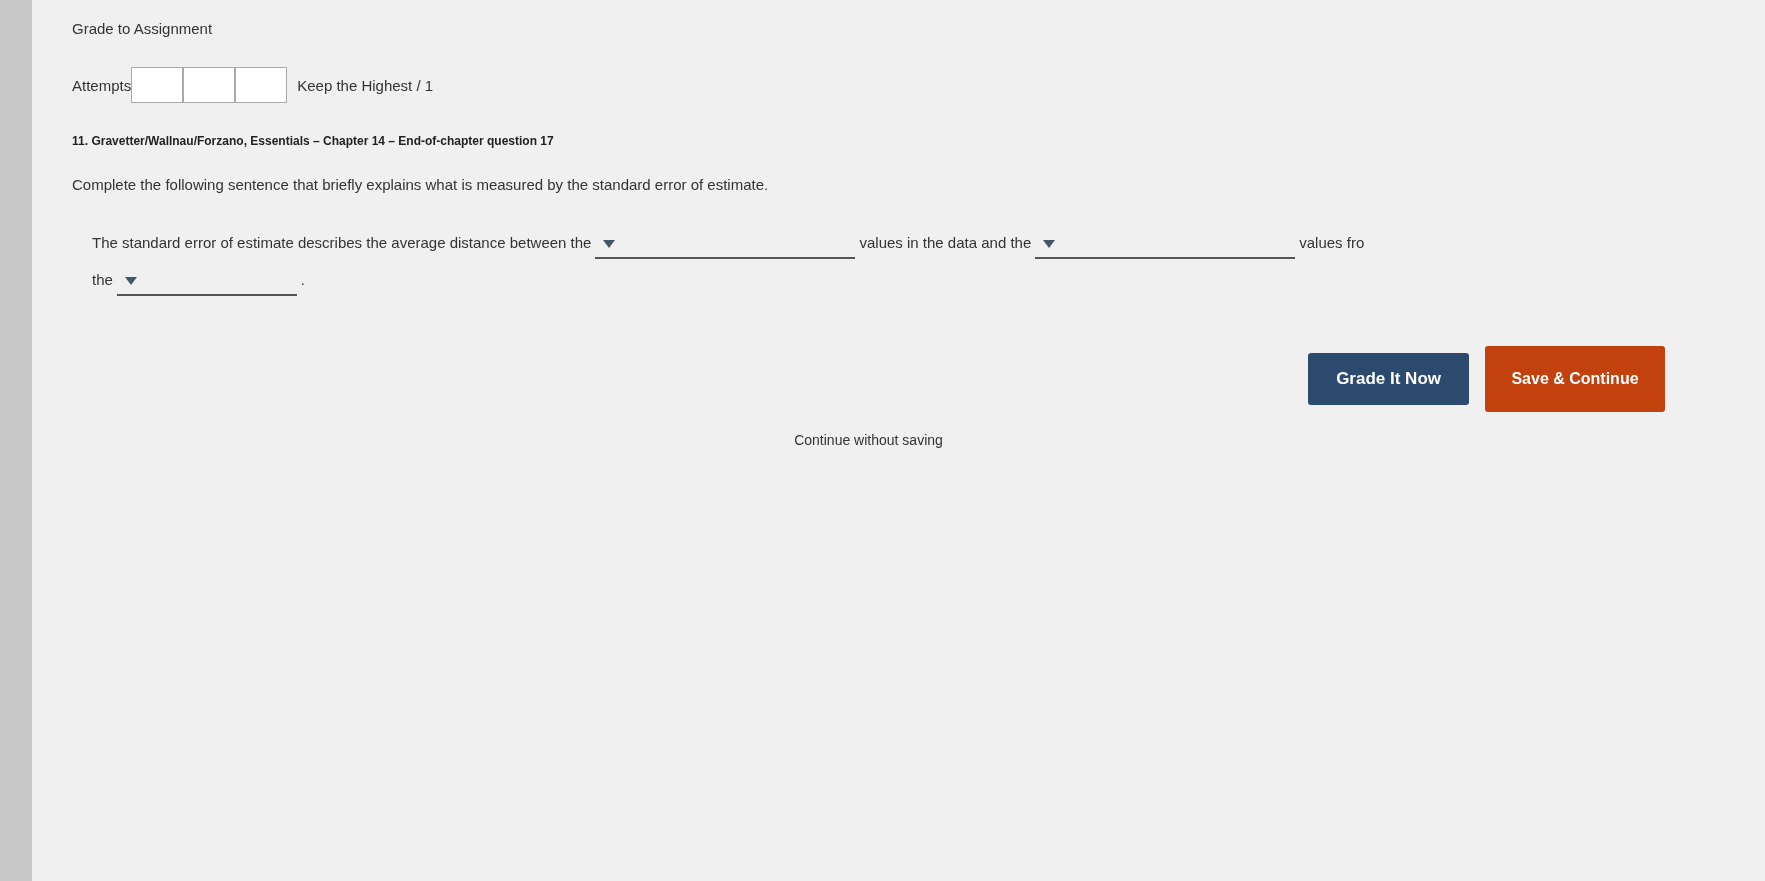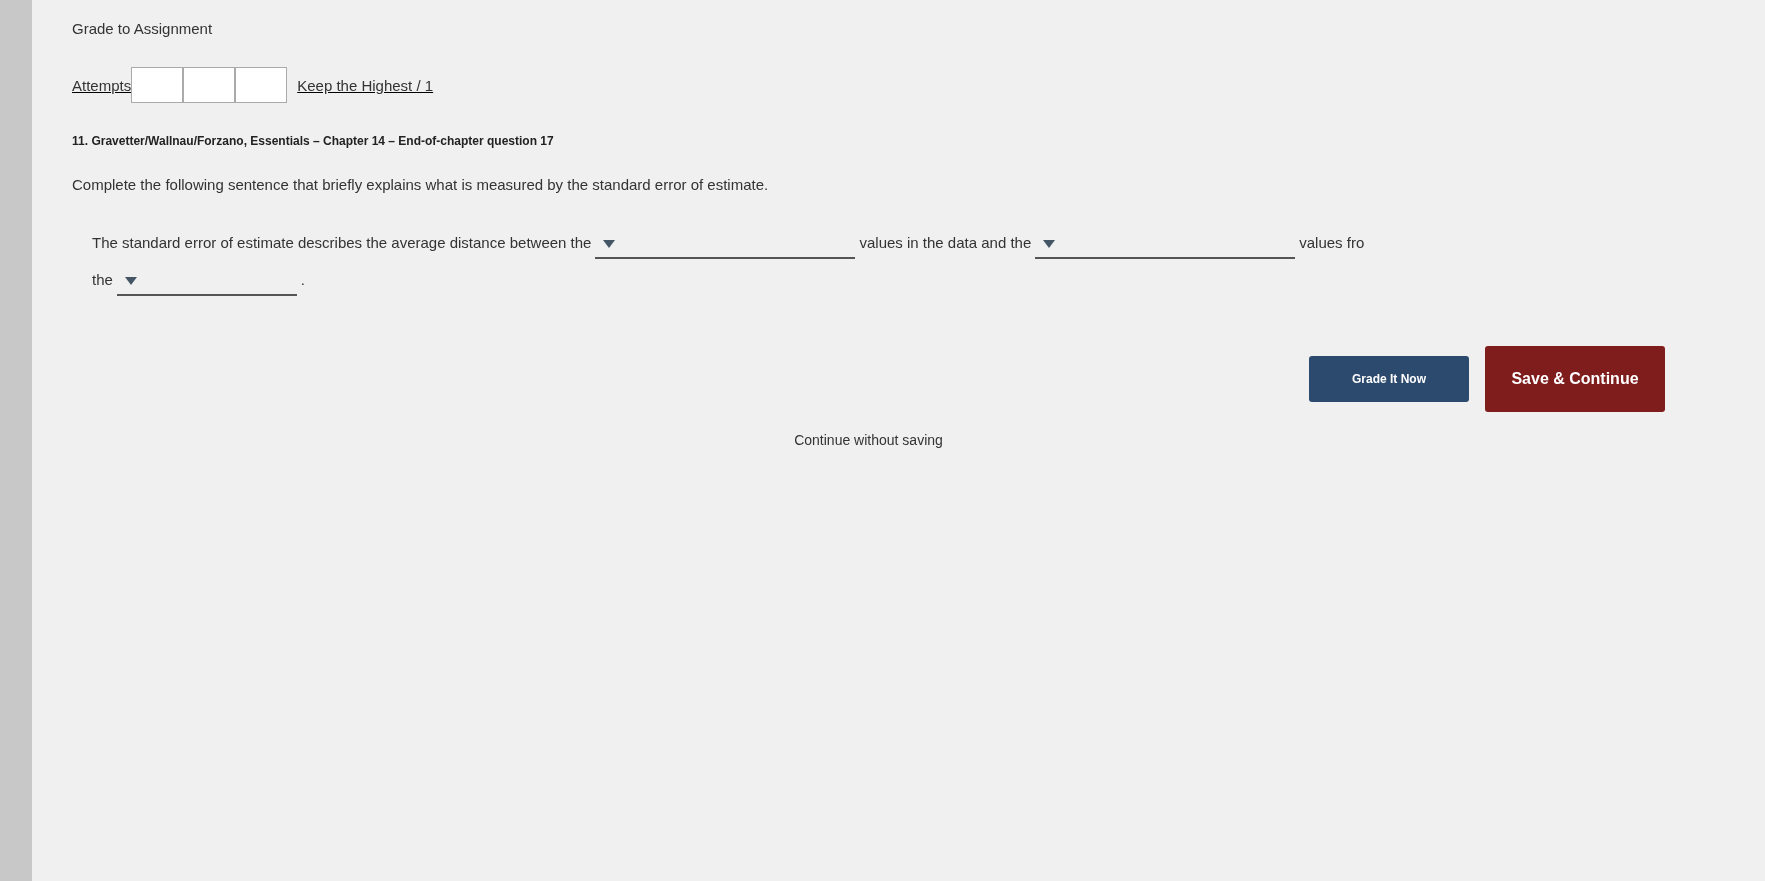--- a/index.html
+++ b/index.html
@@ -37,21 +37,20 @@
       text-decoration: none;
       display: inline-block;
       margin-bottom: 30px;
     }
 
     .attempts-row {
       display: flex;
       align-items: center;
       margin-bottom: 30px;
       gap: 0;
-      text-decoration: underline;
     }
 
     .attempts-label {
       font-size: 15px;
       color: #333;
       font-weight: normal;
     }
 
     .attempts-boxes {
       display: flex;
@@ -101,30 +100,30 @@
       gap: 16px;
       margin-right: 60px;
       margin-bottom: 20px;
     }
 
     .btn-grade {
       background-color: #2c4a6e;
       color: #fff;
       border: none;
       padding: 16px 28px;
-      font-size: 12px;
+      font-size: 17px;
       font-weight: bold;
       cursor: pointer;
       border-radius: 3px;
       min-width: 160px;
       margin-left: 22px;
     }
 
     .btn-save {
-      background-color: #7f1d1d;
+      background-color: #c2410c;
       color: #fff;
       border: none;
       padding: 24px 24px;
       font-size: 16px;
       font-weight: bold;
       cursor: pointer;
       border-radius: 3px;
       min-width: 180px;
     }
 

